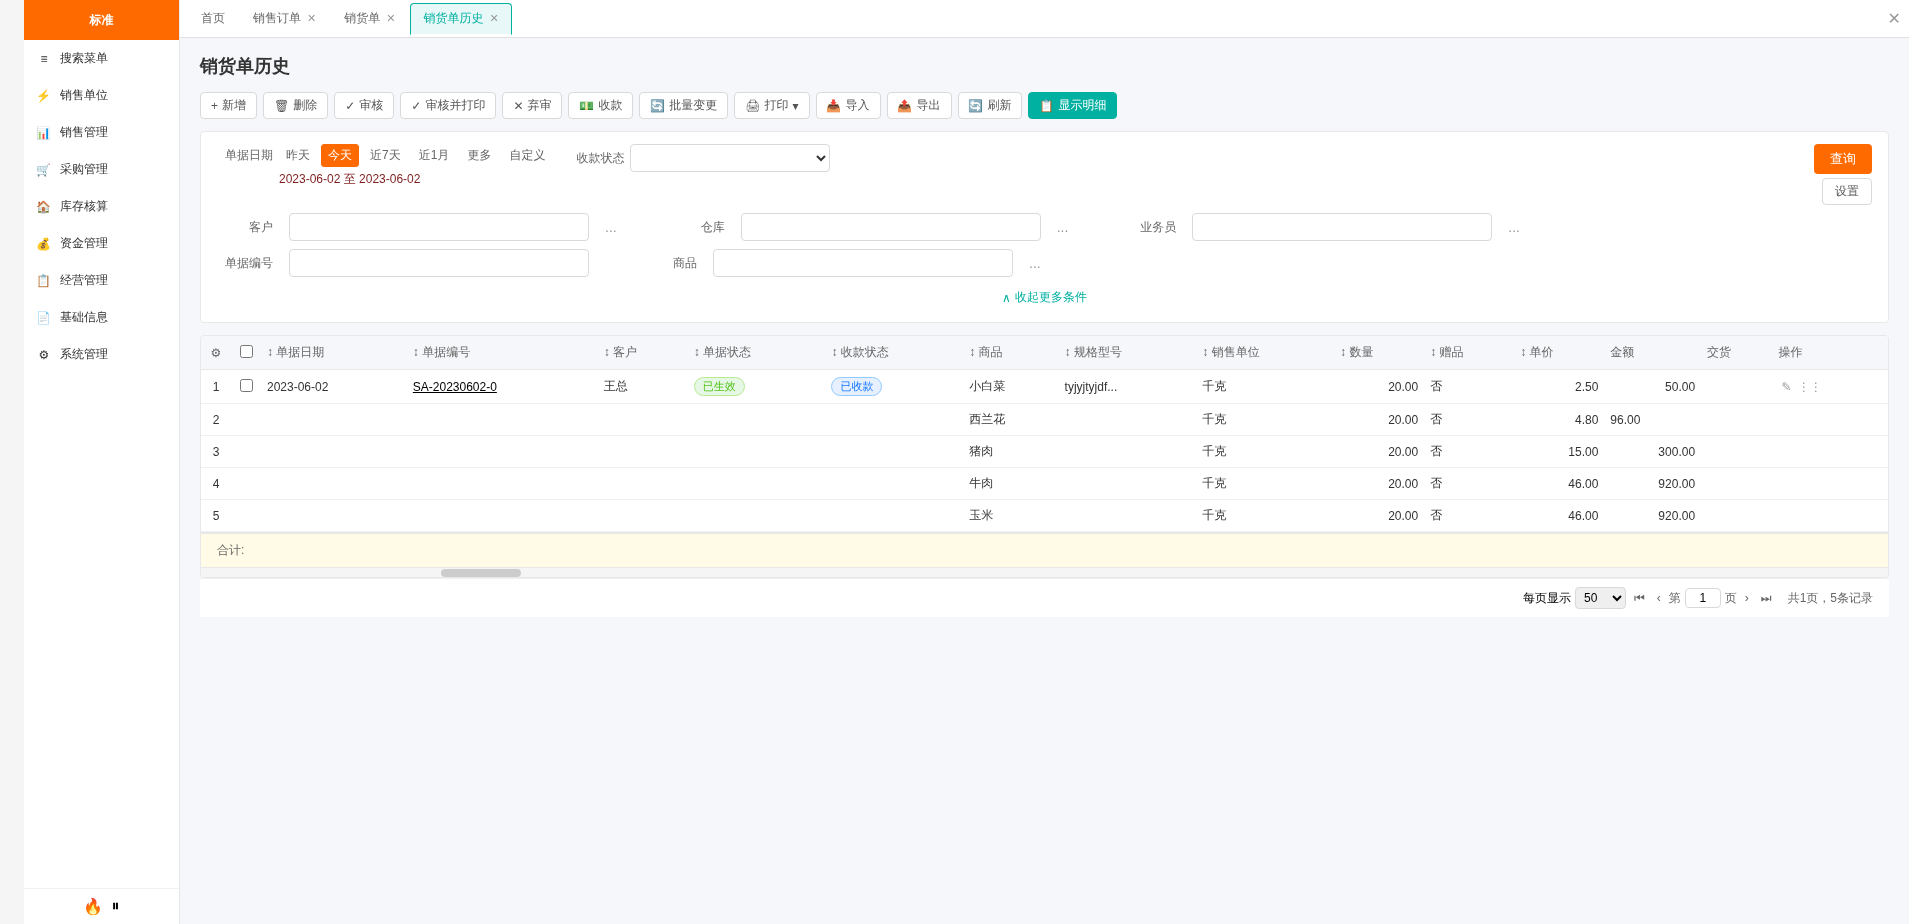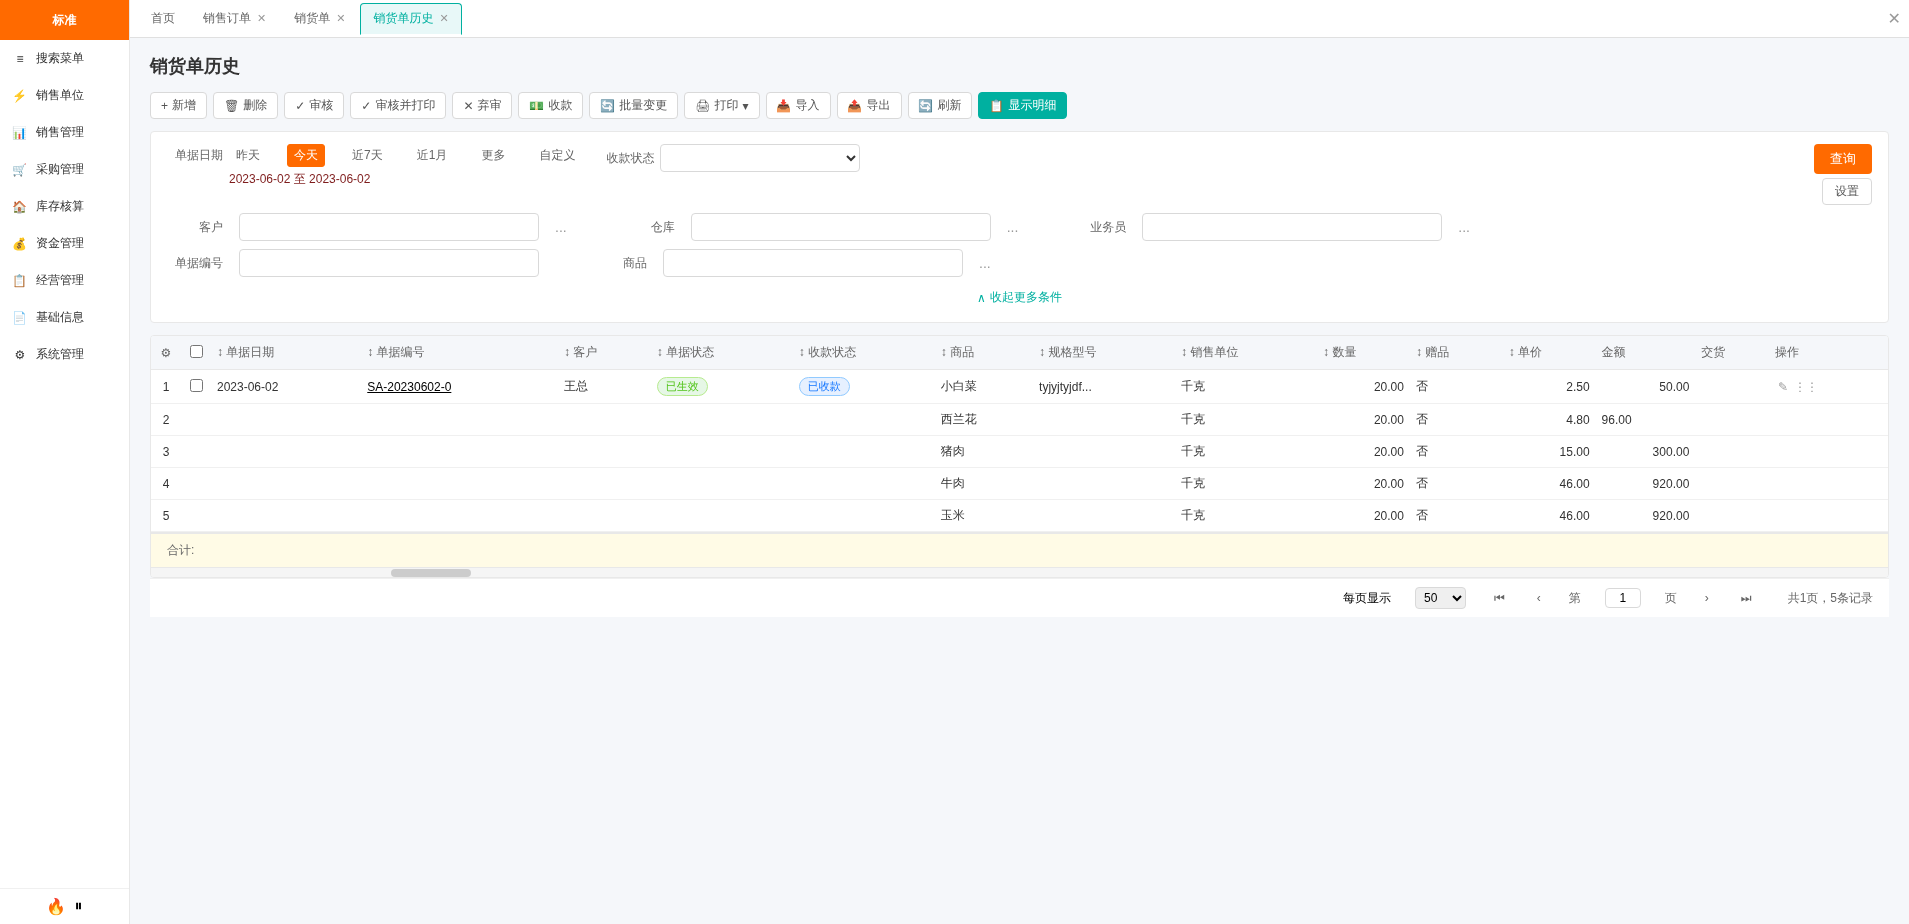--- a/index.html
+++ b/index.html
@@ -1,19 +1,19 @@
 <!DOCTYPE html>
 <html><head>
   <meta charset="utf-8">
   <style>
     * { box-sizing: border-box; margin: 0; padding: 0; font-family: 'Microsoft YaHei', Arial, sans-serif; font-size: 12px; }
     body { display: flex; height: 924px; overflow: hidden; background: #f5f5f5; }
 
     
-    .sidebar { width: 130px; background: #fff; border-right: 1px solid #e8e8e8; display: flex; flex-direction: column; min-height: 100%; }
+    .sidebar { width: 156px; background: #fff; border-right: 1px solid #e8e8e8; display: flex; flex-direction: column; min-height: 100%; margin-left: 24px; }
     .sidebar-logo { height: 40px; background: #ff6a00; display: flex; align-items: center; justify-content: center; color: #fff; font-size: 13px; font-weight: bold; }
     .sidebar-item { display: flex; align-items: center; padding: 10px 12px; cursor: pointer; color: #333; gap: 8px; }
     .sidebar-icon { width: 16px; height: 16px; display: inline-flex; align-items: center; justify-content: center; }
     .sidebar-bottom { margin-top: auto; padding: 8px; display: flex; gap: 8px; justify-content: center; border-top: 1px solid #f0f0f0; }
 
     
     .main { flex: 1; display: flex; flex-direction: column; overflow: hidden; }
 
     
     .tab-bar { background: #fff; border-bottom: 1px solid #e0e0e0; display: flex; align-items: center; height: 38px; padding: 0 8px; gap: 2px; }
@@ -32,21 +32,21 @@
     .toolbar { display: flex; align-items: center; gap: 6px; margin-bottom: 12px; flex-wrap: wrap; }
     .toolbar-btn { display: flex; align-items: center; gap: 4px; padding: 4px 10px; border: 1px solid #d9d9d9; border-radius: 4px; background: #fff; cursor: pointer; color: #555; white-space: nowrap; }
     .toolbar-btn.teal { background: #00b0a0; border-color: #00b0a0; color: #fff; }
 
     
     .filter-panel { background: #fff; border-radius: 4px; padding: 12px 16px; margin-bottom: 12px; border: 1px solid #e8e8e8; }
     .filter-row { display: flex; align-items: center; gap: 16px; margin-bottom: 8px; }
     .filter-label { color: #666; min-width: 56px; text-align: right; white-space: nowrap; }
     .filter-input { border: 1px solid #d9d9d9; border-radius: 4px; padding: 4px 8px; height: 28px; min-width: 120px; color: #333; background: #fff; }
     .filter-input.wide { min-width: 200px; flex: 1; max-width: 300px; }
-    .date-range { display: flex; align-items: flex-end; gap: 20px; }
+    .date-range { display: flex; align-items: flex-end; gap: 4px; }
     .date-btn { padding: 2px 6px; border-radius: 3px; cursor: pointer; color: #666; border: 1px solid transparent; }
     .date-btn.active { background: #ff6a00; color: #fff; border-color: #ff6a00; }
     .filter-select { border: 1px solid #d9d9d9; border-radius: 4px; padding: 4px 8px; height: 28px; min-width: 200px; background: #fff; color: #333; }
     .filter-more-btn { display: flex; align-items: center; gap: 4px; color: #00b0a0; cursor: pointer; padding: 4px 0; }
     .dots-btn { color: #999; cursor: pointer; font-size: 14px; }
     .query-btn { background: #ff6a00; border: none; color: #fff; padding: 6px 16px; border-radius: 4px; cursor: pointer; font-size: 13px; }
     .settings-btn { background: #fff; border: 1px solid #d9d9d9; color: #555; padding: 4px 12px; border-radius: 4px; cursor: pointer; }
 
     
     .table-container { background: #fff; border-radius: 4px; border: 1px solid #e8e8e8; overflow-x: auto; }
@@ -59,21 +59,21 @@
     .badge-blue { background: #e6f0ff; color: #1677ff; border: 1px solid #91caff; }
     .action-link { color: #000000; cursor: pointer; text-decoration: underline; }
     .action-icon { color: #999; cursor: pointer; margin: 0 3px; }
 
     
     .table-footer { background: #fffbe6; padding: 8px 16px; display: flex; align-items: center; border-top: 2px solid #e8e8e8; }
     .table-footer-label { color: #666; min-width: 60px; }
     .table-footer-values { display: flex; gap: 16px; flex: 1; justify-content: flex-end; padding-right: 40px; }
 
     
-    .pagination-bar { display: flex; align-items: center; justify-content: flex-end; padding: 8px 16px; gap: 24px; background: #fff; border-top: 1px solid #f0f0f0; }
+    .pagination-bar { display: flex; align-items: center; justify-content: flex-end; padding: 8px 16px; gap: 4px; background: #fff; border-top: 1px solid #f0f0f0; }
     .page-select { border: 1px solid #d9d9d9; border-radius: 4px; padding: 2px 4px; }
     .page-nav { cursor: pointer; color: #666; padding: 2px 4px; }
     .page-input { border: 1px solid #d9d9d9; width: 36px; text-align: center; border-radius: 4px; padding: 2px 4px; }
     .scrollbar-area { height: 10px; background: #f5f5f5; border-top: 1px solid #e8e8e8; }
     .scrollbar-thumb { height: 8px; width: 80px; background: #ccc; border-radius: 4px; margin: 1px 0 1px 240px; }
   </style>
 </head>
 <body>
 
 <div class="sidebar">

